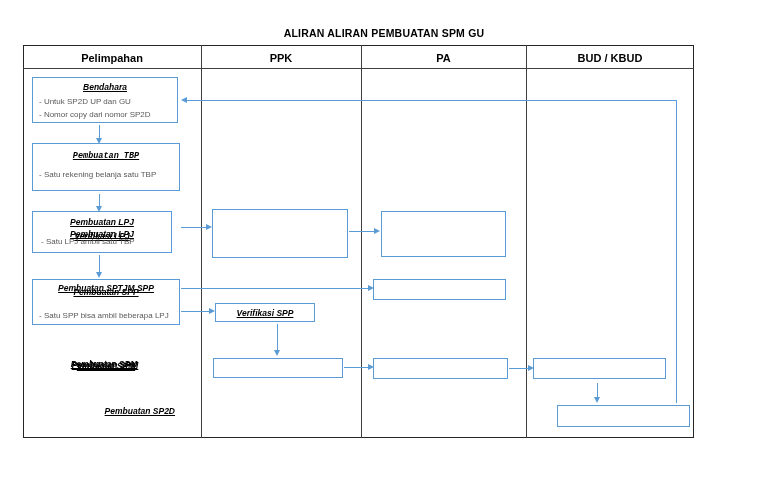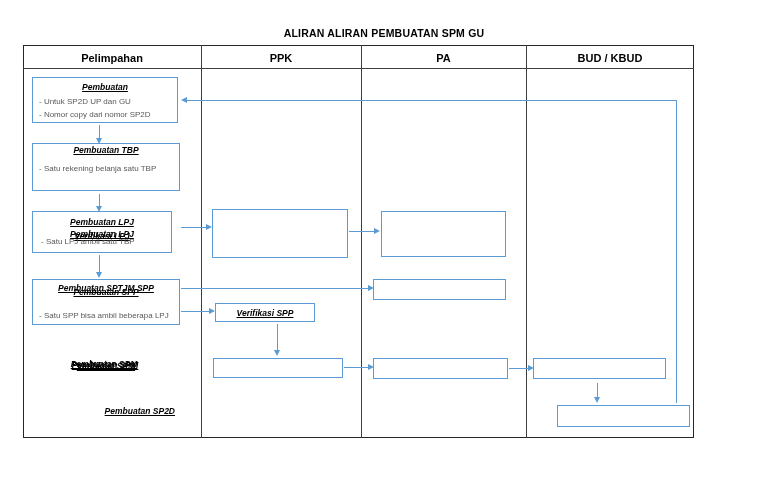--- a/index.html
+++ b/index.html
@@ -48,27 +48,27 @@
   <div class="vdiv" style="left:361px;"></div>
   <div class="vdiv" style="left:526px;"></div>
   <div class="hdr-line"></div>
 
   <div class="hdr" style="left:23px; width:178px;">Pelimpahan</div>
   <div class="hdr" style="left:201px; width:160px;">PPK</div>
   <div class="hdr" style="left:361px; width:165px;">PA</div>
   <div class="hdr" style="left:526px; width:168px;">BUD / KBUD</div>
 
   <div class="box" style="left:32px; top:77px; width:146px; height:46px;">
-    <div class="btitle" style="margin-top:3px;">Pembuatan</div>
+    <div class="btitle" style="margin-top:3px;">Bendahara</div>
     <div class="bullet" style="margin-top:2px;">- Untuk SP2D UP dan GU</div>
     <div class="bullet">- Nomor copy dari nomor SP2D</div>
   </div>
 
   <div class="box" style="left:32px; top:143px; width:148px; height:48px;">
-    <div class="btitle" style="margin-top:0;">Pembuatan TBP</div>
+    <div class="btitle" style="margin-top:6px;font-family:Liberation Mono, monospace;">Pembuatan TBP</div>
     <div class="bullet" style="margin-top:6px;">- Satu rekening belanja satu TBP</div>
   </div>
 
   <div class="box" style="left:32px; top:211px; width:140px; height:42px;">
     <div class="btitle" style="margin-top:4px;">Pembuatan LPJ</div>
     <div class="olwrap" style="height:24px;">
       <div class="ol" style="top:1px;">Pembuatan LPJ</div>
       <div class="ol" style="top:3px;">Verifikasi LPJ</div>
       <div class="bullet" style="position:absolute; left:2px; top:7px;">- Satu LPJ ambil satu TBP</div>
     </div>

